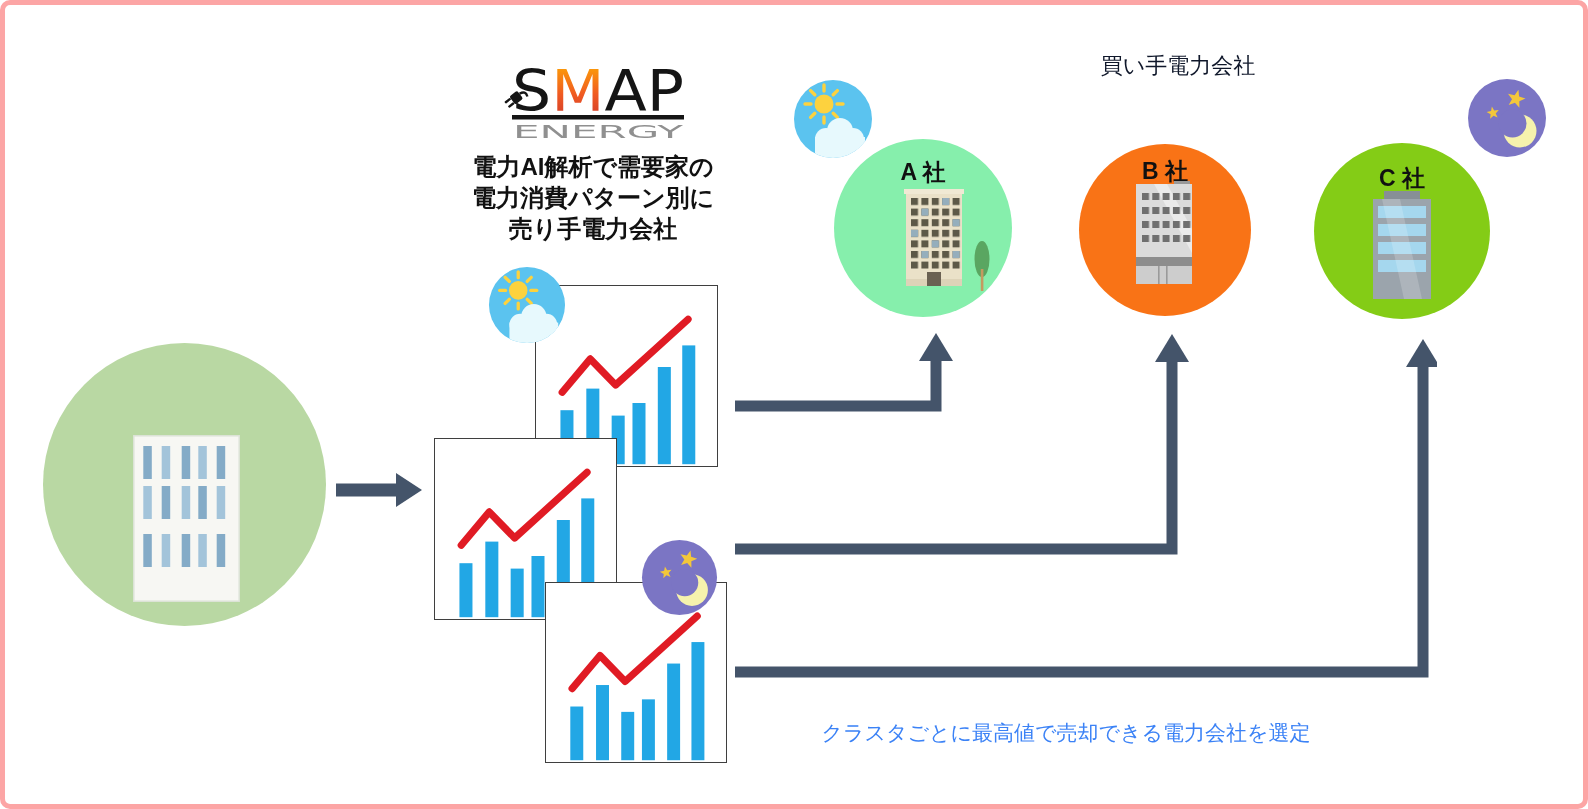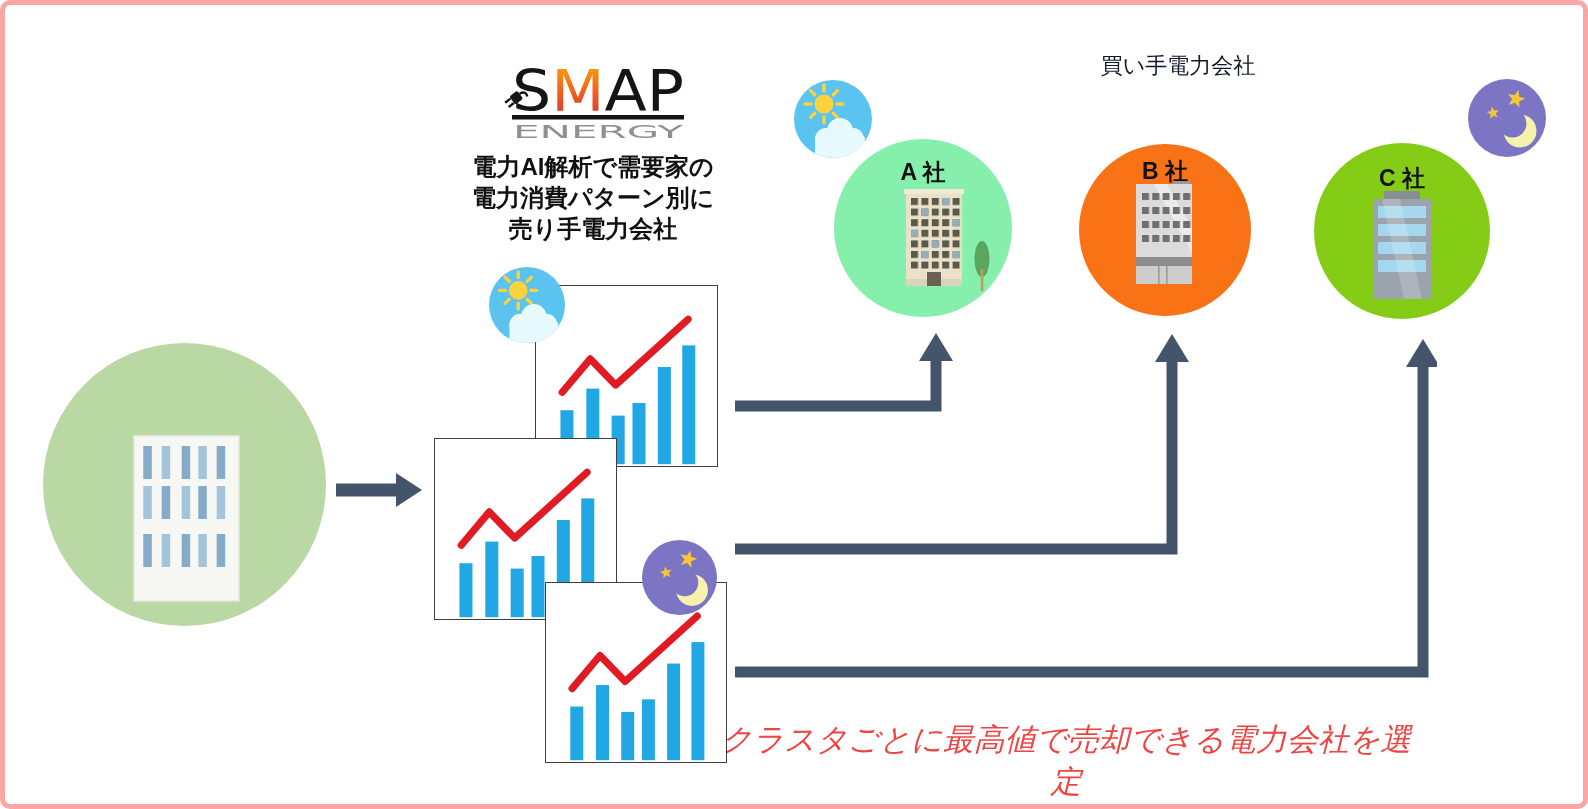--- a/index.html
+++ b/index.html
@@ -3,21 +3,21 @@
 <meta charset="utf-8">
 <style>
   html,body{margin:0;padding:0;background:#fff;}
   *{box-sizing:border-box;}
   body{font-family:"Liberation Sans","DejaVu Sans",sans-serif;color:#1a1a1a;}
   .frame{position:relative;width:1588px;height:809px;background:#fff;border:5px solid #fca5a5;border-radius:10px;overflow:hidden;}
   .abs{position:absolute;}
   .center-text{text-align:center;}
   .note{font-size:24px;font-weight:bold;line-height:31px;color:#111;}
   .header-text{font-size:22px;color:#0f172a;}
-  .caption{font-size:31px;color:#ef4444;font-style:italic;}
+  .caption{font-size:21px;color:#3b82f6;}
   .circle{border-radius:50%;}
   .buyer-circle{z-index:5;}
   .buyer-label{position:absolute;width:100%;text-align:center;font-size:23px;font-weight:bold;color:#111;}
   .seller-label{position:absolute;width:100%;text-align:center;font-size:22px;color:#111;}
   .chart-card{background:#fff;border:1.5px solid #3f3f3f;}
   .chart-card svg{display:block;width:100%;height:100%;}
   .weather{z-index:6;}
   .weather svg,.arrow svg,.bld svg{display:block;width:100%;height:100%;}
   #c-a{background:#86efac;}
   #c-b{background:#f97316;}

